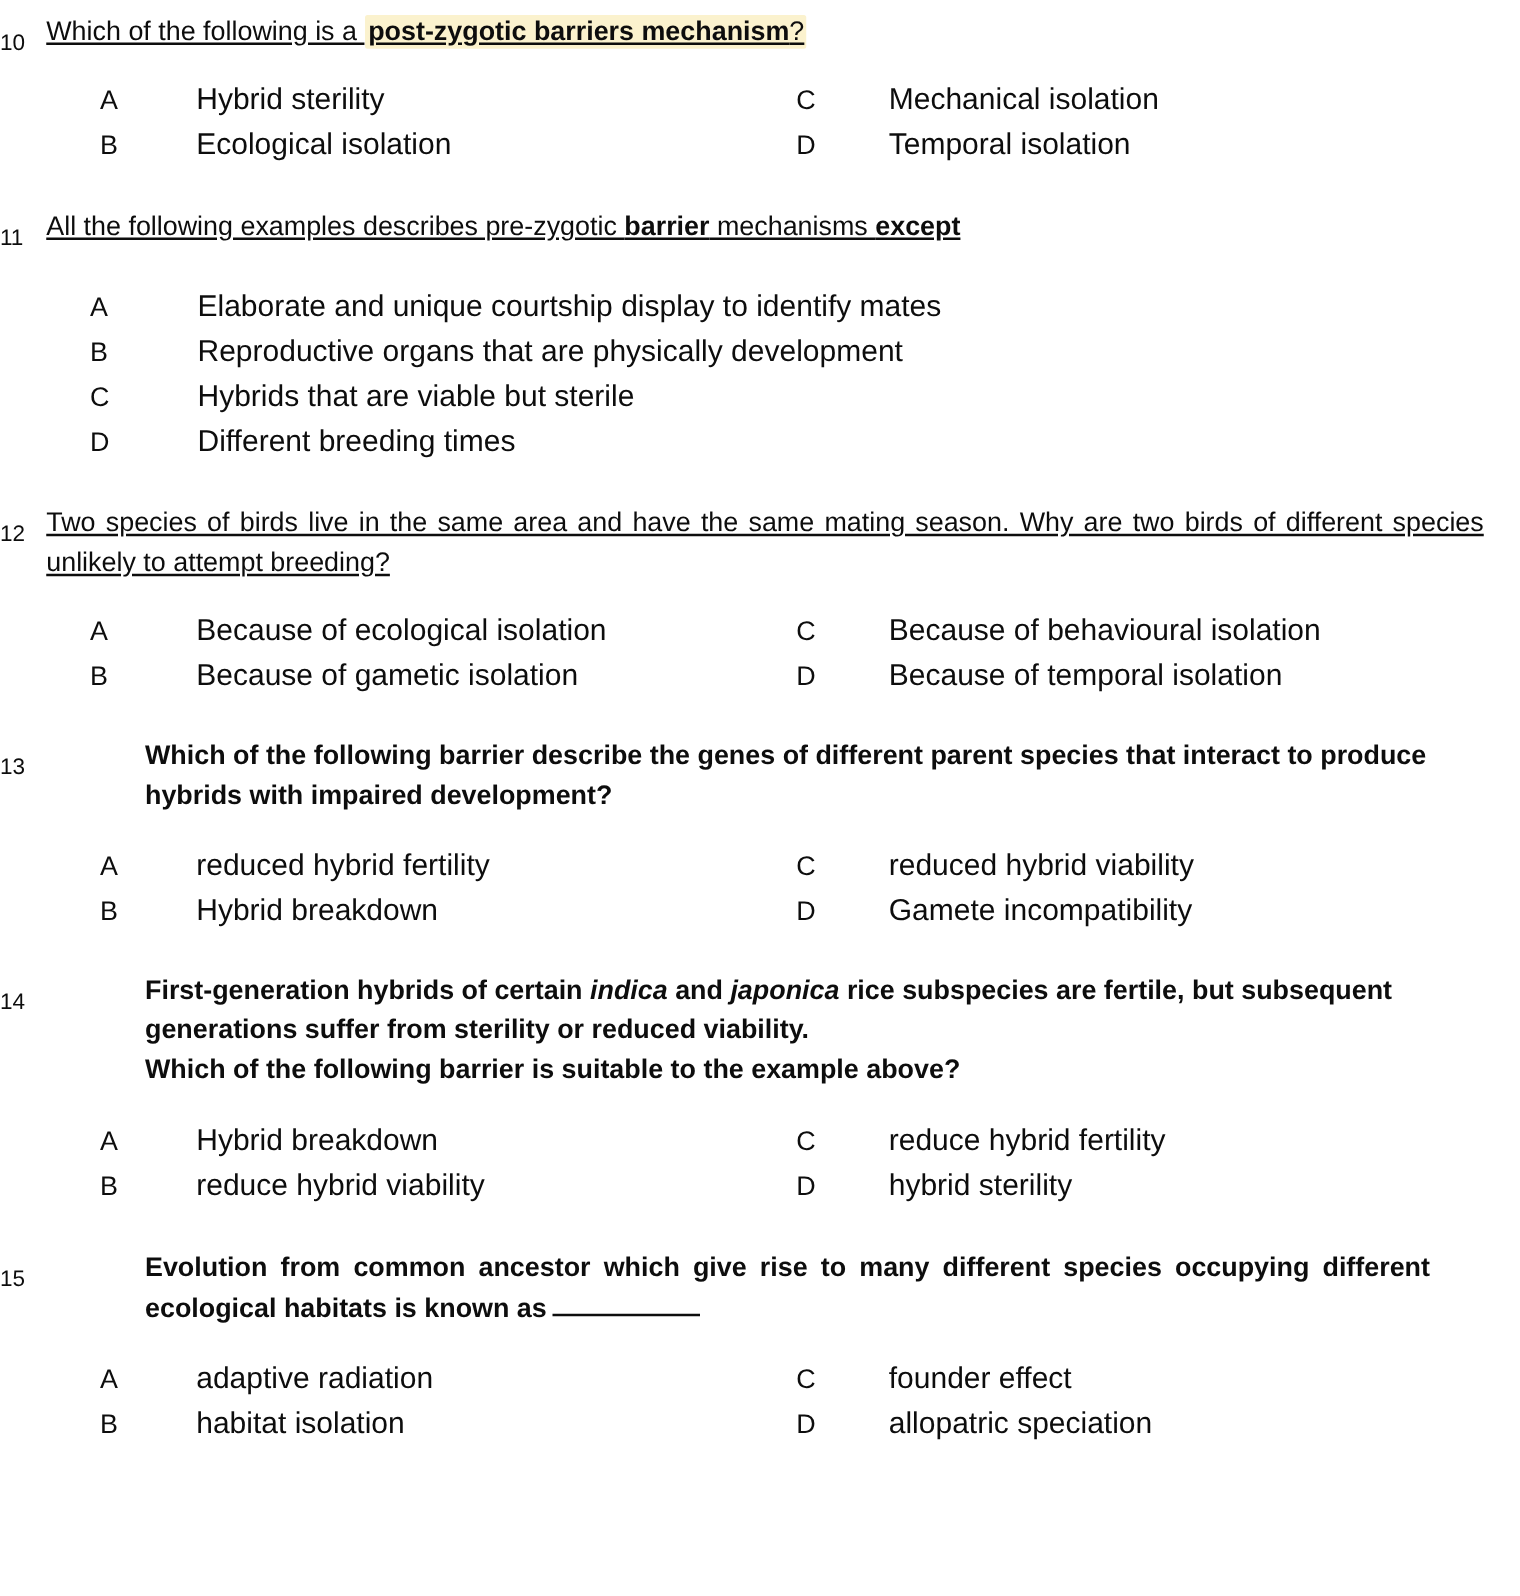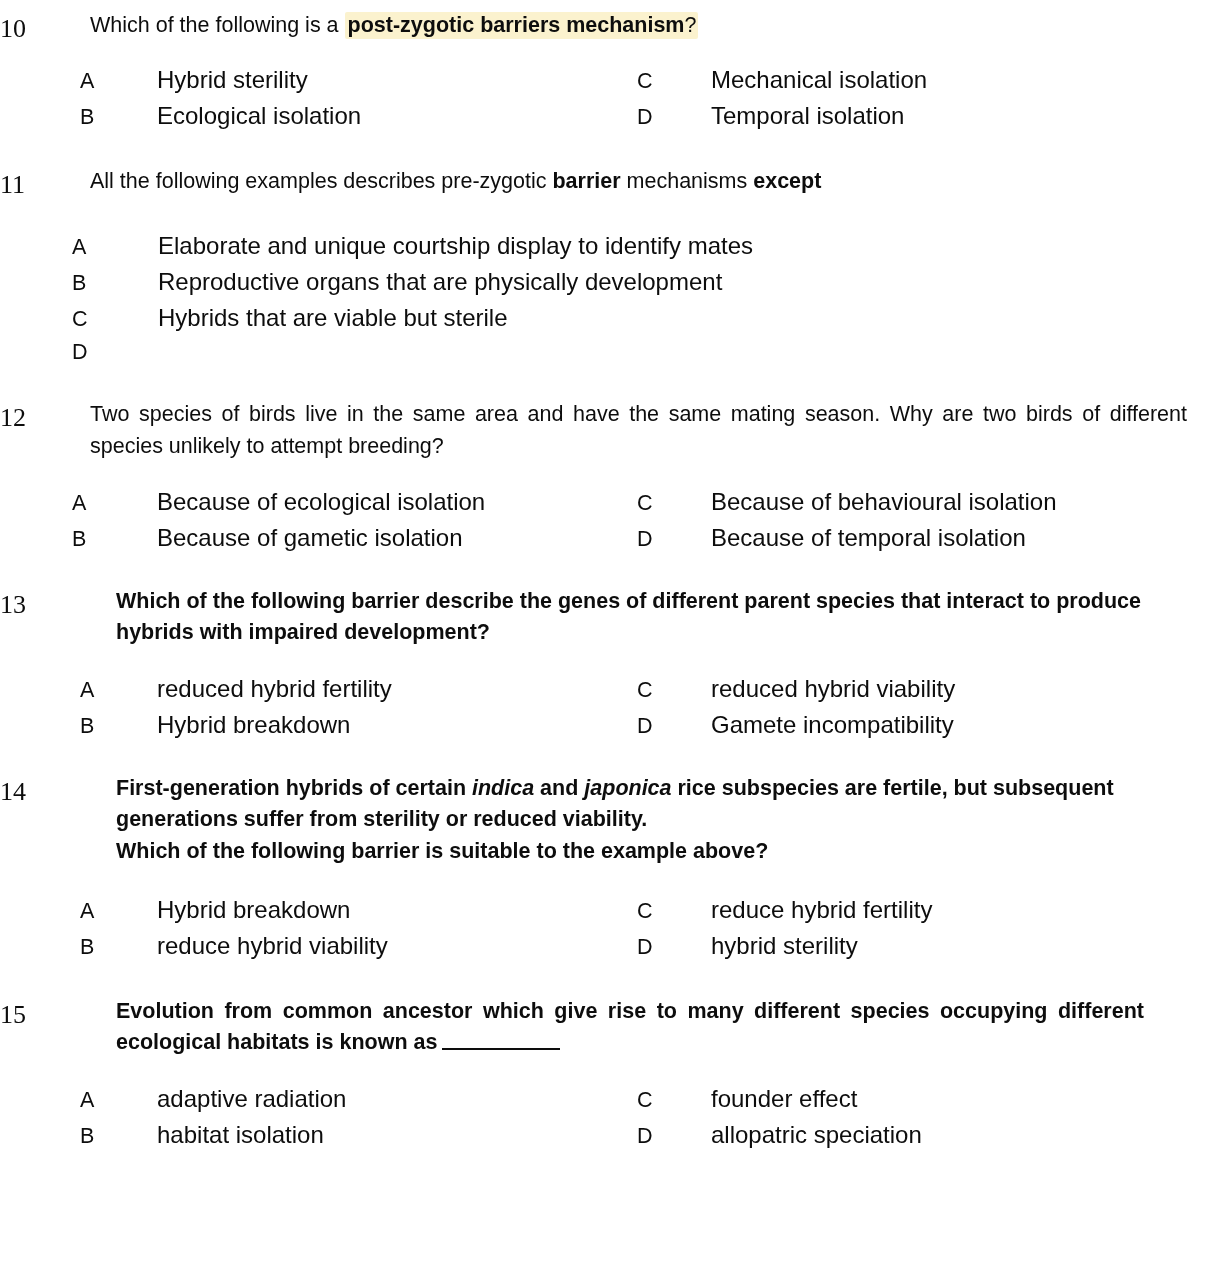--- a/index.html
+++ b/index.html
@@ -29,36 +29,35 @@
 
   
   .question {
     position: relative;
     display: block;
   }
 
   .qnum {
     position: absolute;
     left: 0;
-    top: 0;
+    top: 11px;
     width: 56px;
     text-align: left;
-    font-size: 26px;
+    font-size: 18px;
     line-height: 1.47;
-    font-family: Liberation Serif, serif;
   }
 
   .qstem {
     display: block;
     font-size: 21.5px;
     line-height: 1.47;
   }
 
   
-  .indent-a .qstem { margin-left: 90px; }
+  .indent-a .qstem { margin-left: 37px; text-decoration: underline; }
   .indent-b .qstem { margin-left: 116px; font-weight: bold; }
 
   .justified .qstem {
     text-align: justify;
     text-align-last: left;
     padding-right: 29px;
   }
   .plain .qstem {
     text-align: left;
     padding-right: 64px;
@@ -176,20 +175,21 @@
     <div class="opt">
       <span class="opt-letter">B</span>
       <span class="opt-text">Reproductive organs that are physically development</span>
     </div>
     <div class="opt">
       <span class="opt-letter">C</span>
       <span class="opt-text">Hybrids that are viable but sterile</span>
     </div>
     <div class="opt">
       <span class="opt-letter">D</span>
+      <span class="opt-text">Different breeding times</span>
     </div>
   </div>
 
   <div class="gap-11"></div>
 
   <div class="question indent-a justified">
     <span class="qnum">12</span>
     <span class="qstem">Two species of birds live in the same area and have the same mating season. Why are two birds of different species unlikely to attempt breeding?</span>
   </div>
 

